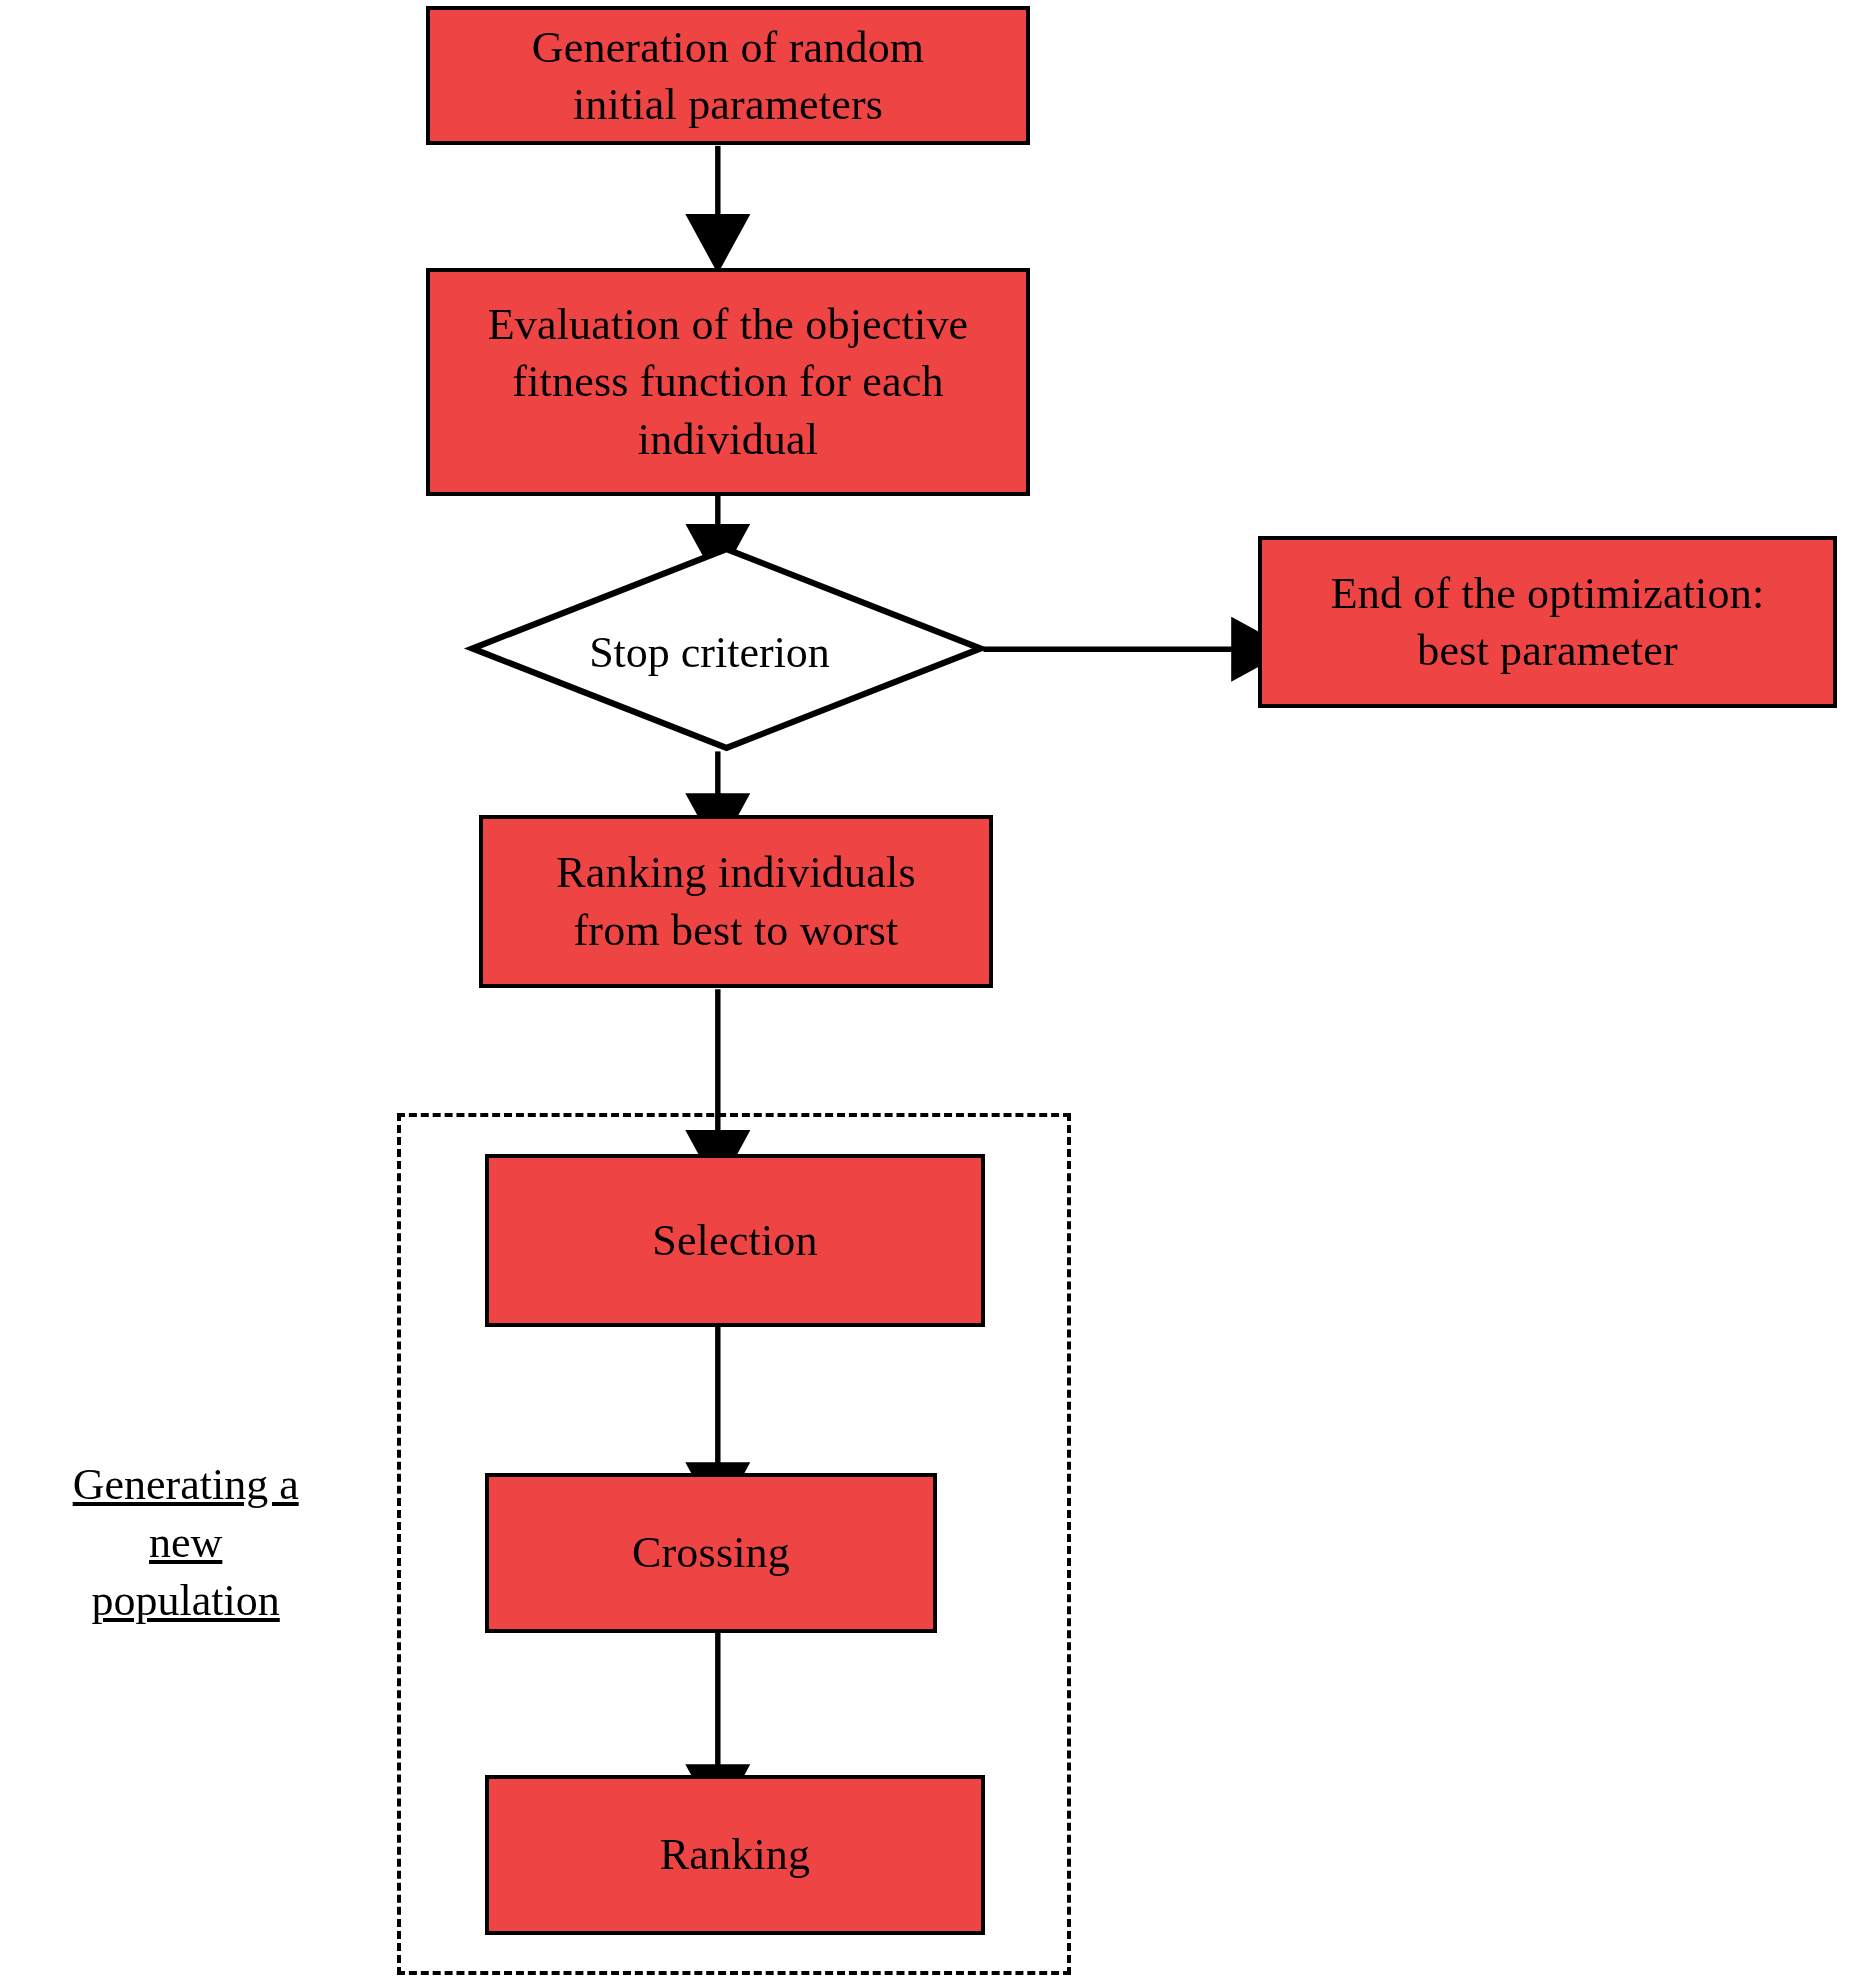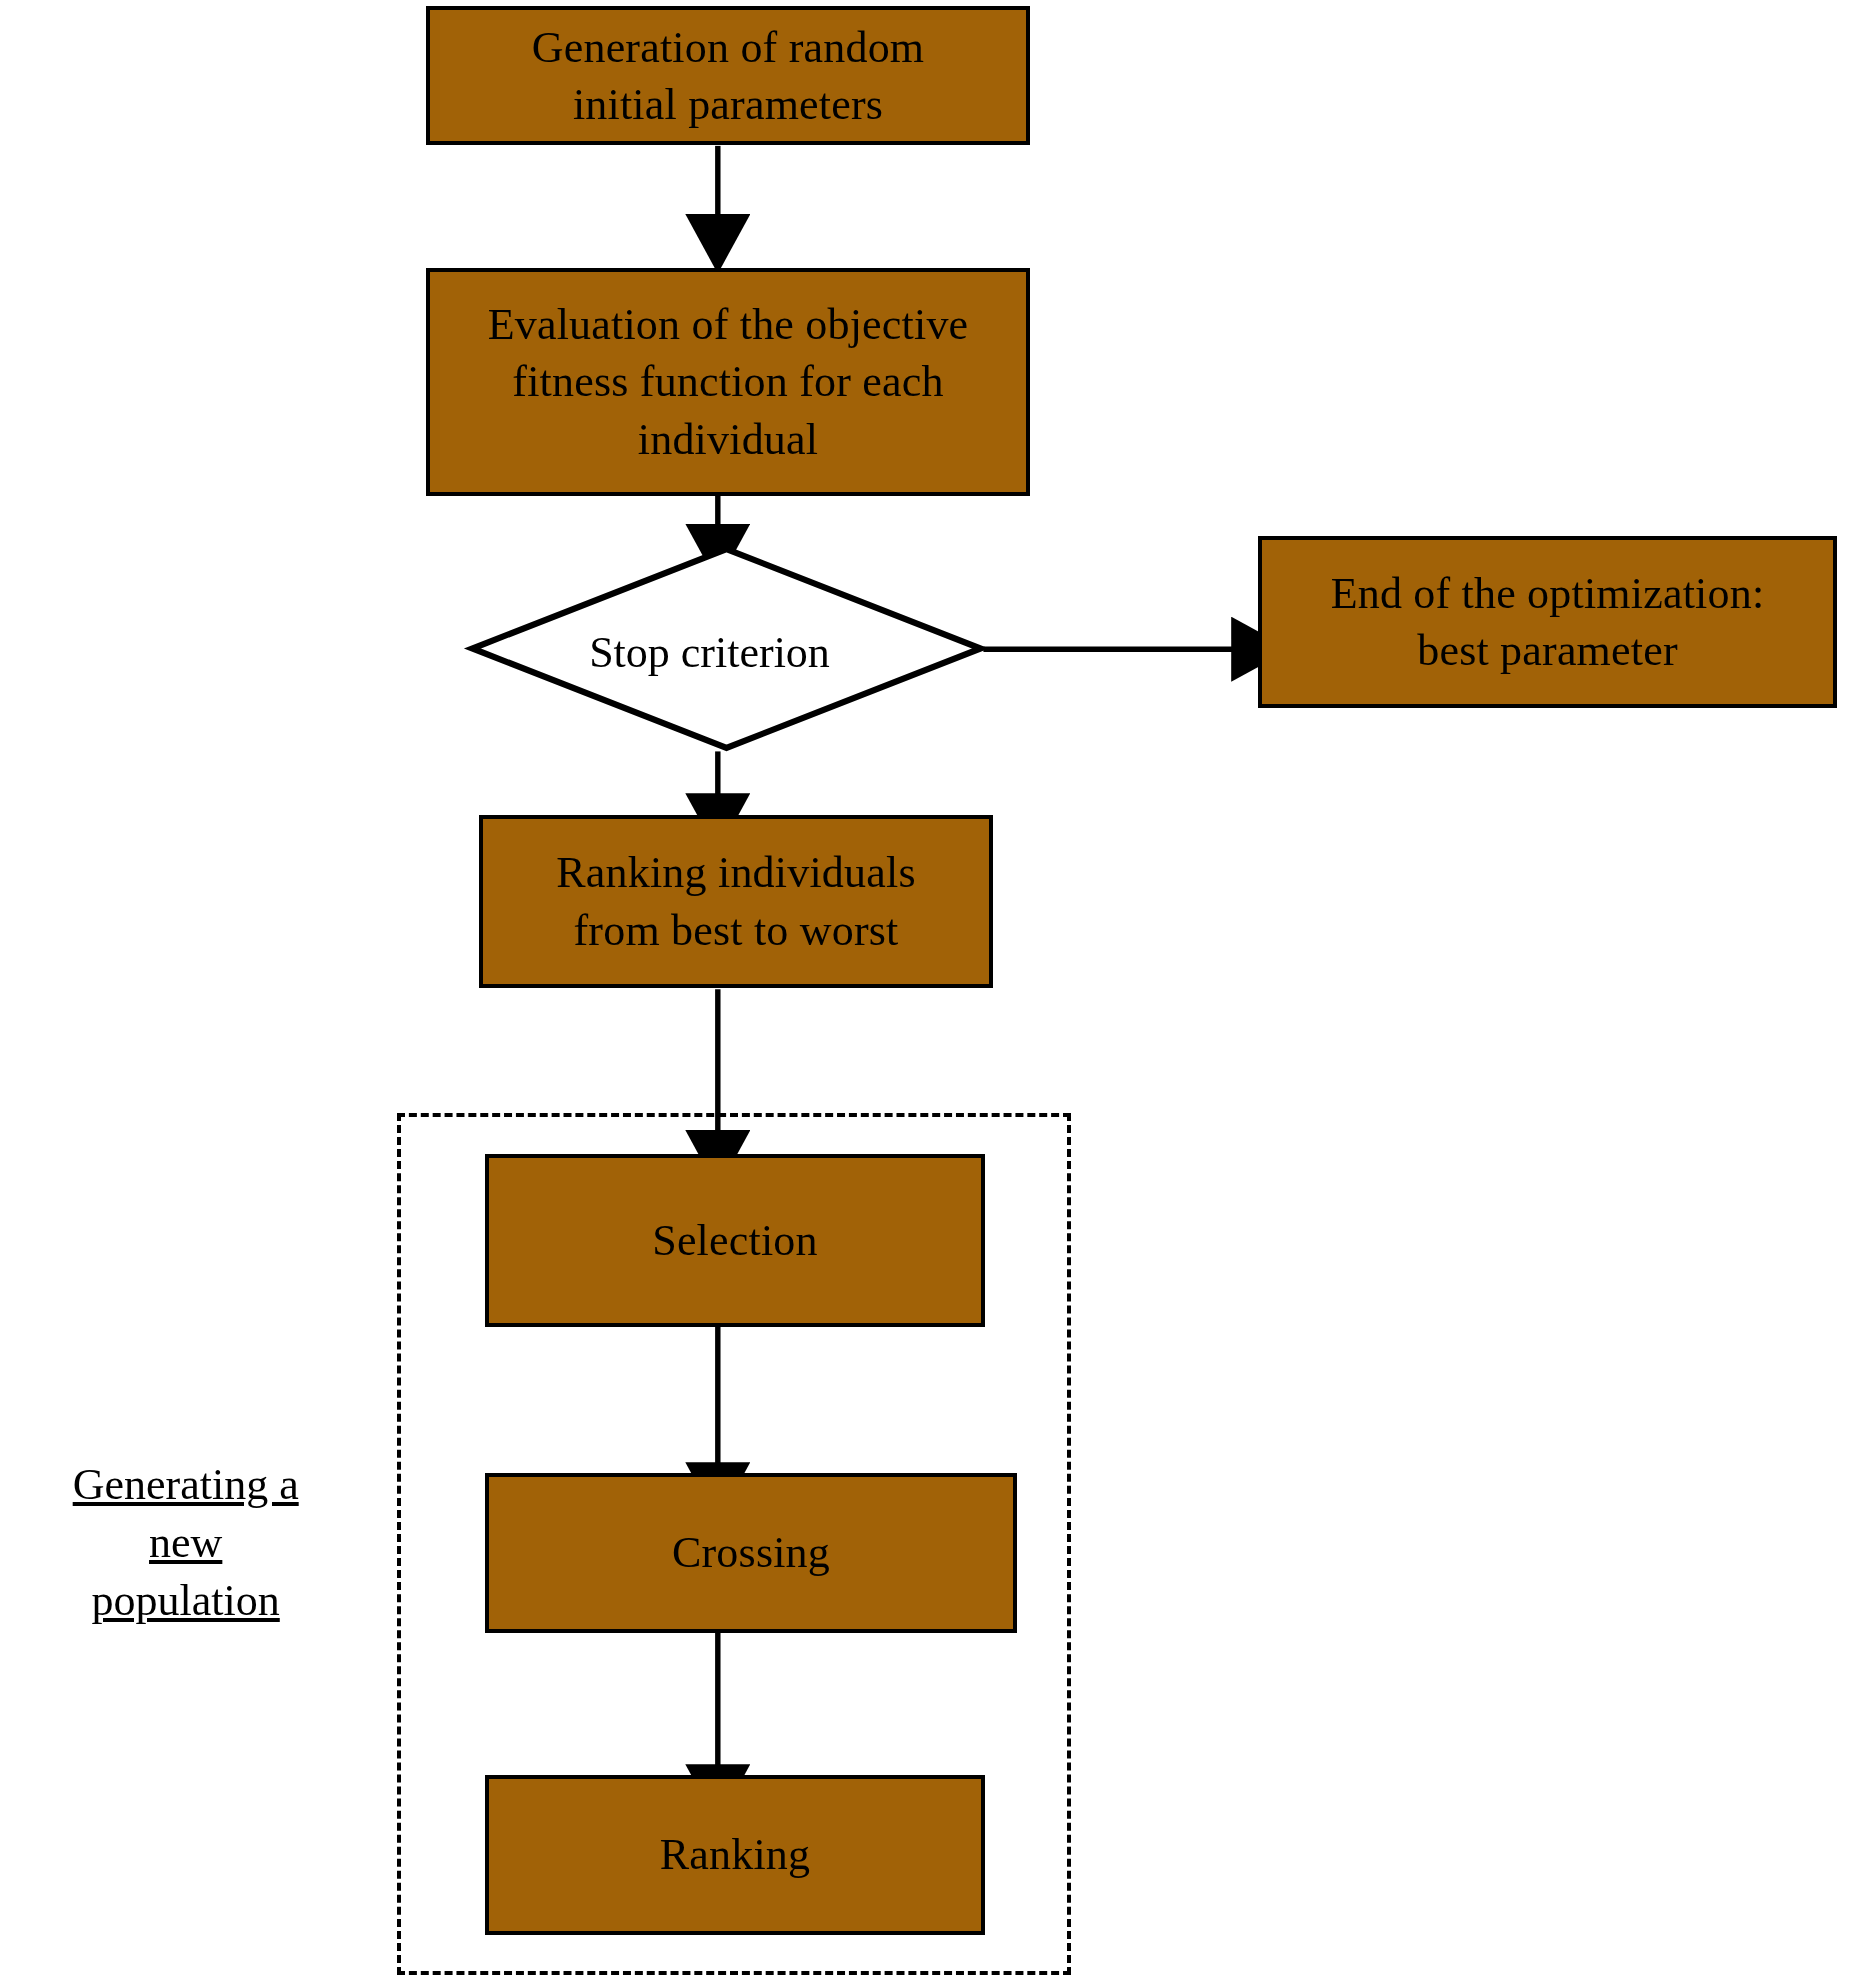--- a/index.html
+++ b/index.html
@@ -13,21 +13,21 @@
     height: 1986px;
     background: #ffffff;
     font-family: "Liberation Serif", "DejaVu Serif", serif;
     color: #000000;
     overflow: hidden;
   }
   .node {
     position: absolute;
     box-sizing: border-box;
     border: 4.6px solid #000000;
-    background: #a16207;
+    background: #ef4444;
     display: flex;
     align-items: center;
     justify-content: center;
     text-align: center;
     line-height: 1.30;
     font-size: 44px;
     white-space: pre-line;
     letter-spacing: 0.2px;
   }
   .node-inner {
@@ -136,21 +136,21 @@
 
   <div class="node" style="left:479px; top:815px; width:514px; height:173px;">
     <span class="node-inner">Ranking individuals
 from best to worst</span>
   </div>
 
   <div class="node" style="left:485px; top:1154px; width:500px; height:173px;">
     <span class="node-inner">Selection</span>
   </div>
 
-  <div class="node" style="left:485px; top:1473px; width:532px; height:160px;">
+  <div class="node" style="left:485px; top:1473px; width:452px; height:160px;">
     <span class="node-inner">Crossing</span>
   </div>
 
   <div class="node" style="left:485px; top:1775px; width:500px; height:160px;">
     <span class="node-inner">Ranking</span>
   </div>
 
 </div>
 
 

